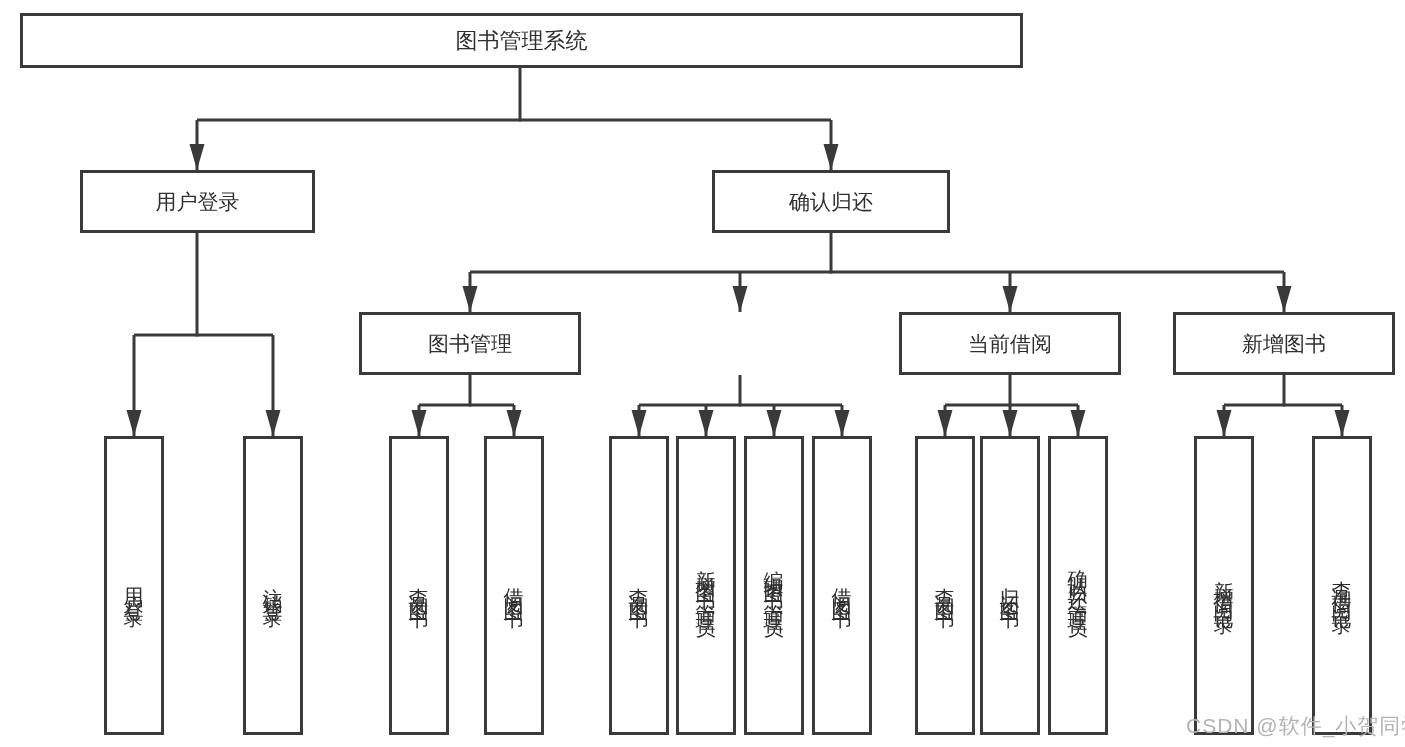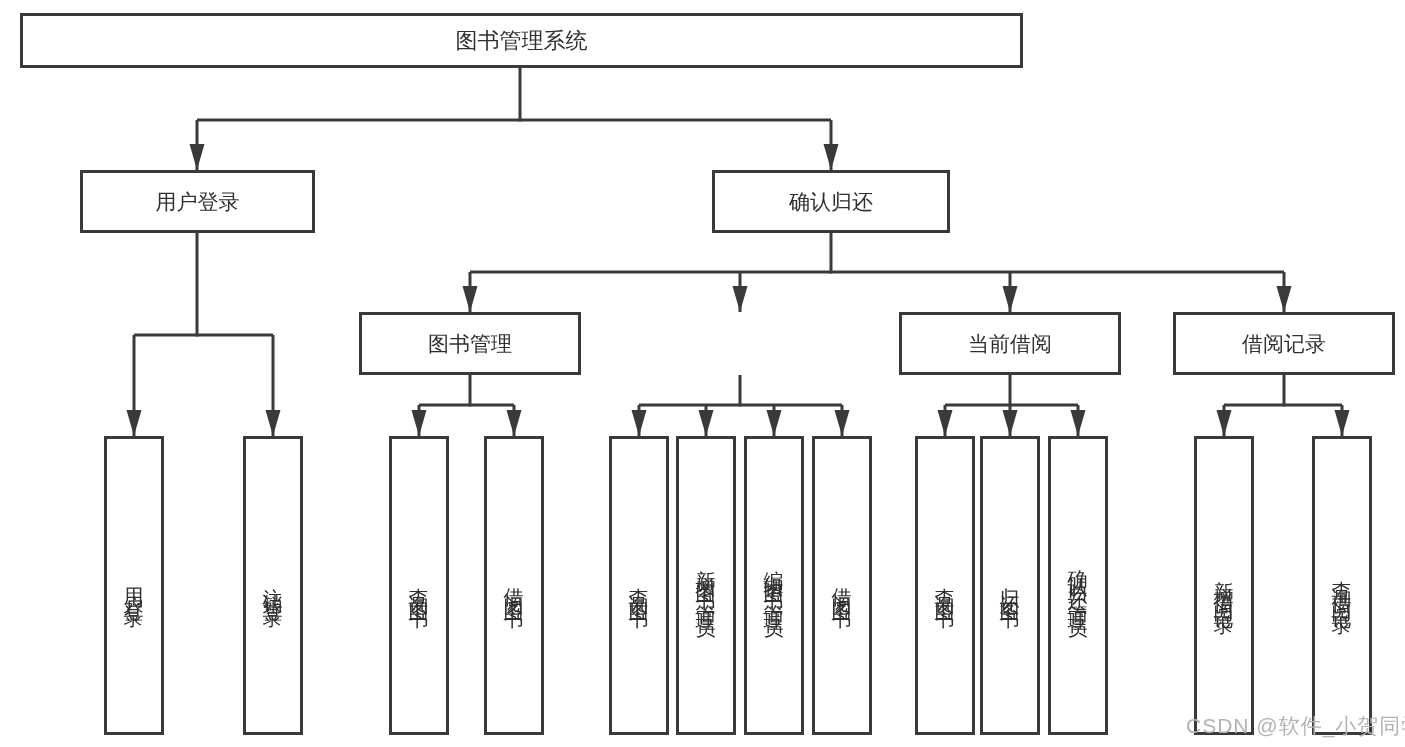--- a/index.html
+++ b/index.html
@@ -126,21 +126,21 @@
     </g>
   </svg>
 
   <div class="box root" style="left:20px; top:13px; width:1003px; height:55px;">图书管理系统</div>
 
   <div class="box label" style="left:80px; top:170px; width:235px; height:63px;">用户登录</div>
   <div class="box label" style="left:712px; top:170px; width:238px; height:63px;">确认归还</div>
 
   <div class="box label" style="left:359px; top:312px; width:222px; height:63px;">图书管理</div>
   <div class="box label" style="left:899px; top:312px; width:222px; height:63px;">当前借阅</div>
-  <div class="box label" style="left:1173px; top:312px; width:222px; height:63px;">借阅记录</div>
+  <div class="box label" style="left:1173px; top:312px; width:222px; height:63px;">新增图书</div>
 
   <div class="box leaf" style="left:104px; top:436px; width:60px; height:299px;">用户登录</div>
   <div class="box leaf" style="left:243px; top:436px; width:60px; height:299px;">注销登录</div>
 
   <div class="box leaf" style="left:389px; top:436px; width:60px; height:299px;">查询图书</div>
   <div class="box leaf" style="left:484px; top:436px; width:60px; height:299px;">借阅图书</div>
 
   <div class="box leaf" style="left:609px; top:436px; width:60px; height:299px;">查询图书</div>
   <div class="box leaf" style="left:676px; top:436px; width:60px; height:299px;">新增图书（管理员）</div>
   <div class="box leaf" style="left:744px; top:436px; width:60px; height:299px;">编辑图书（管理员）</div>

